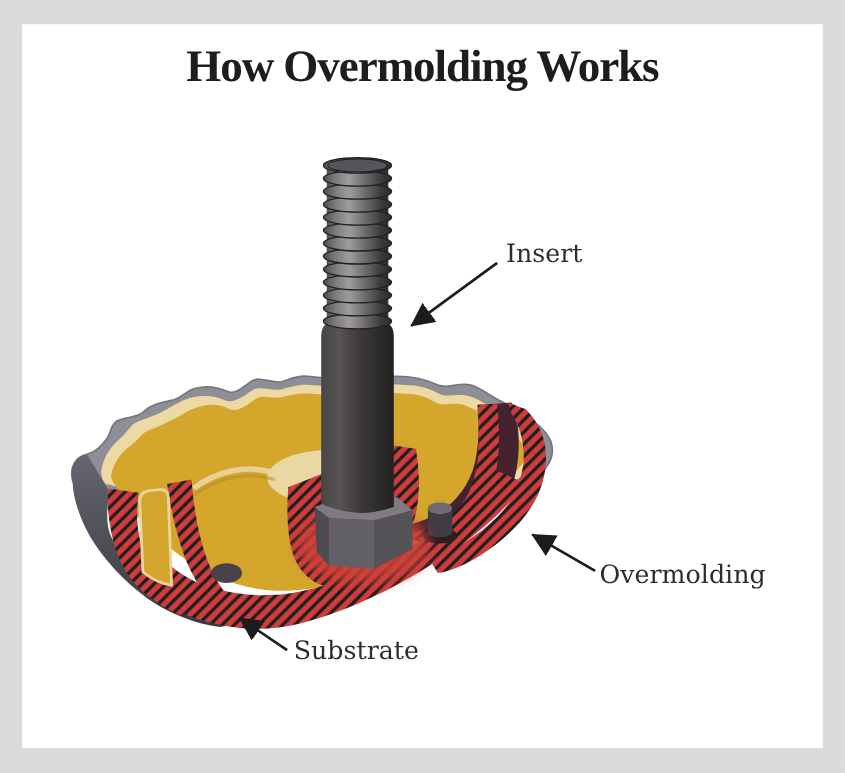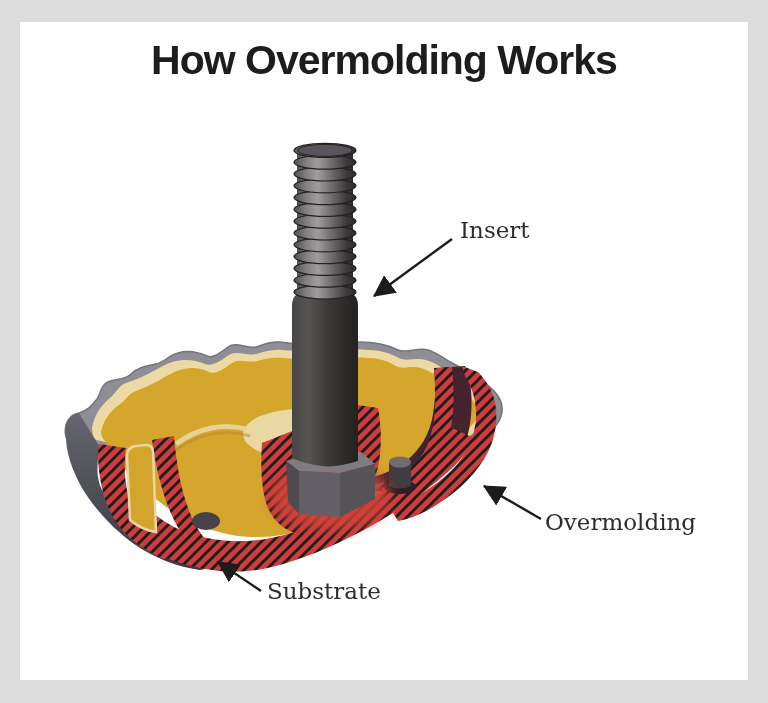--- a/index.html
+++ b/index.html
@@ -9,21 +9,21 @@
   }
   .frame{position:absolute;inset:0;background:#dcdbdb;}
   .panel{
     position:absolute;left:20px;top:22px;right:20px;bottom:23px;
     background:#ffffff;
   }
   .title{
     position:absolute;top:38px;left:0;right:0;margin:0;
     text-align:center;font-weight:700;font-size:41px;
     letter-spacing:-1px;color:#1d1d1d;line-height:1.1;
-    font-family:Liberation Sans, sans-serif;
+    font-family:Liberation Serif, serif;
   }
   svg.diagram{position:absolute;left:0;top:0;width:768px;height:703px;}
   text.lbl{
     font-family:"DejaVu Serif", serif;
     font-size:23px;fill:#2d2d2d;
   }
 </style>
 </head>
 <body>
 

